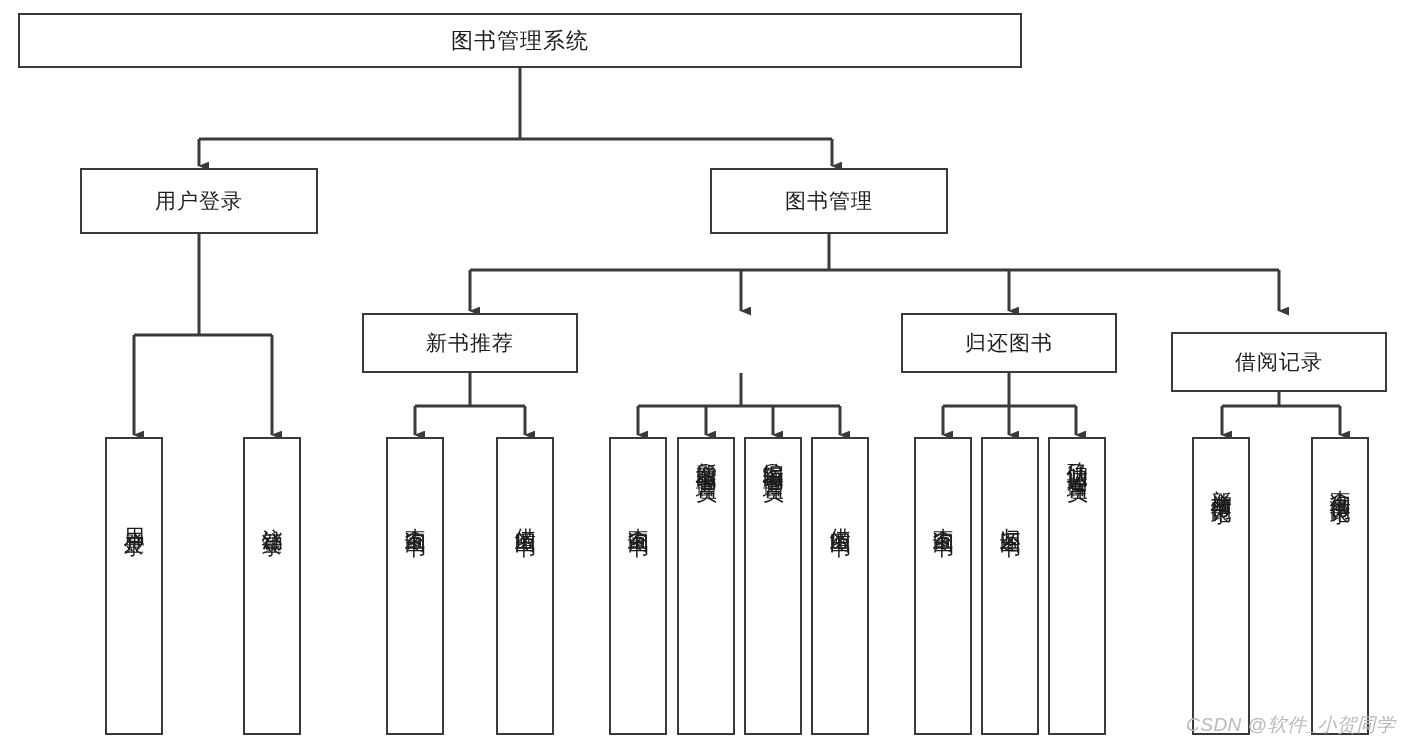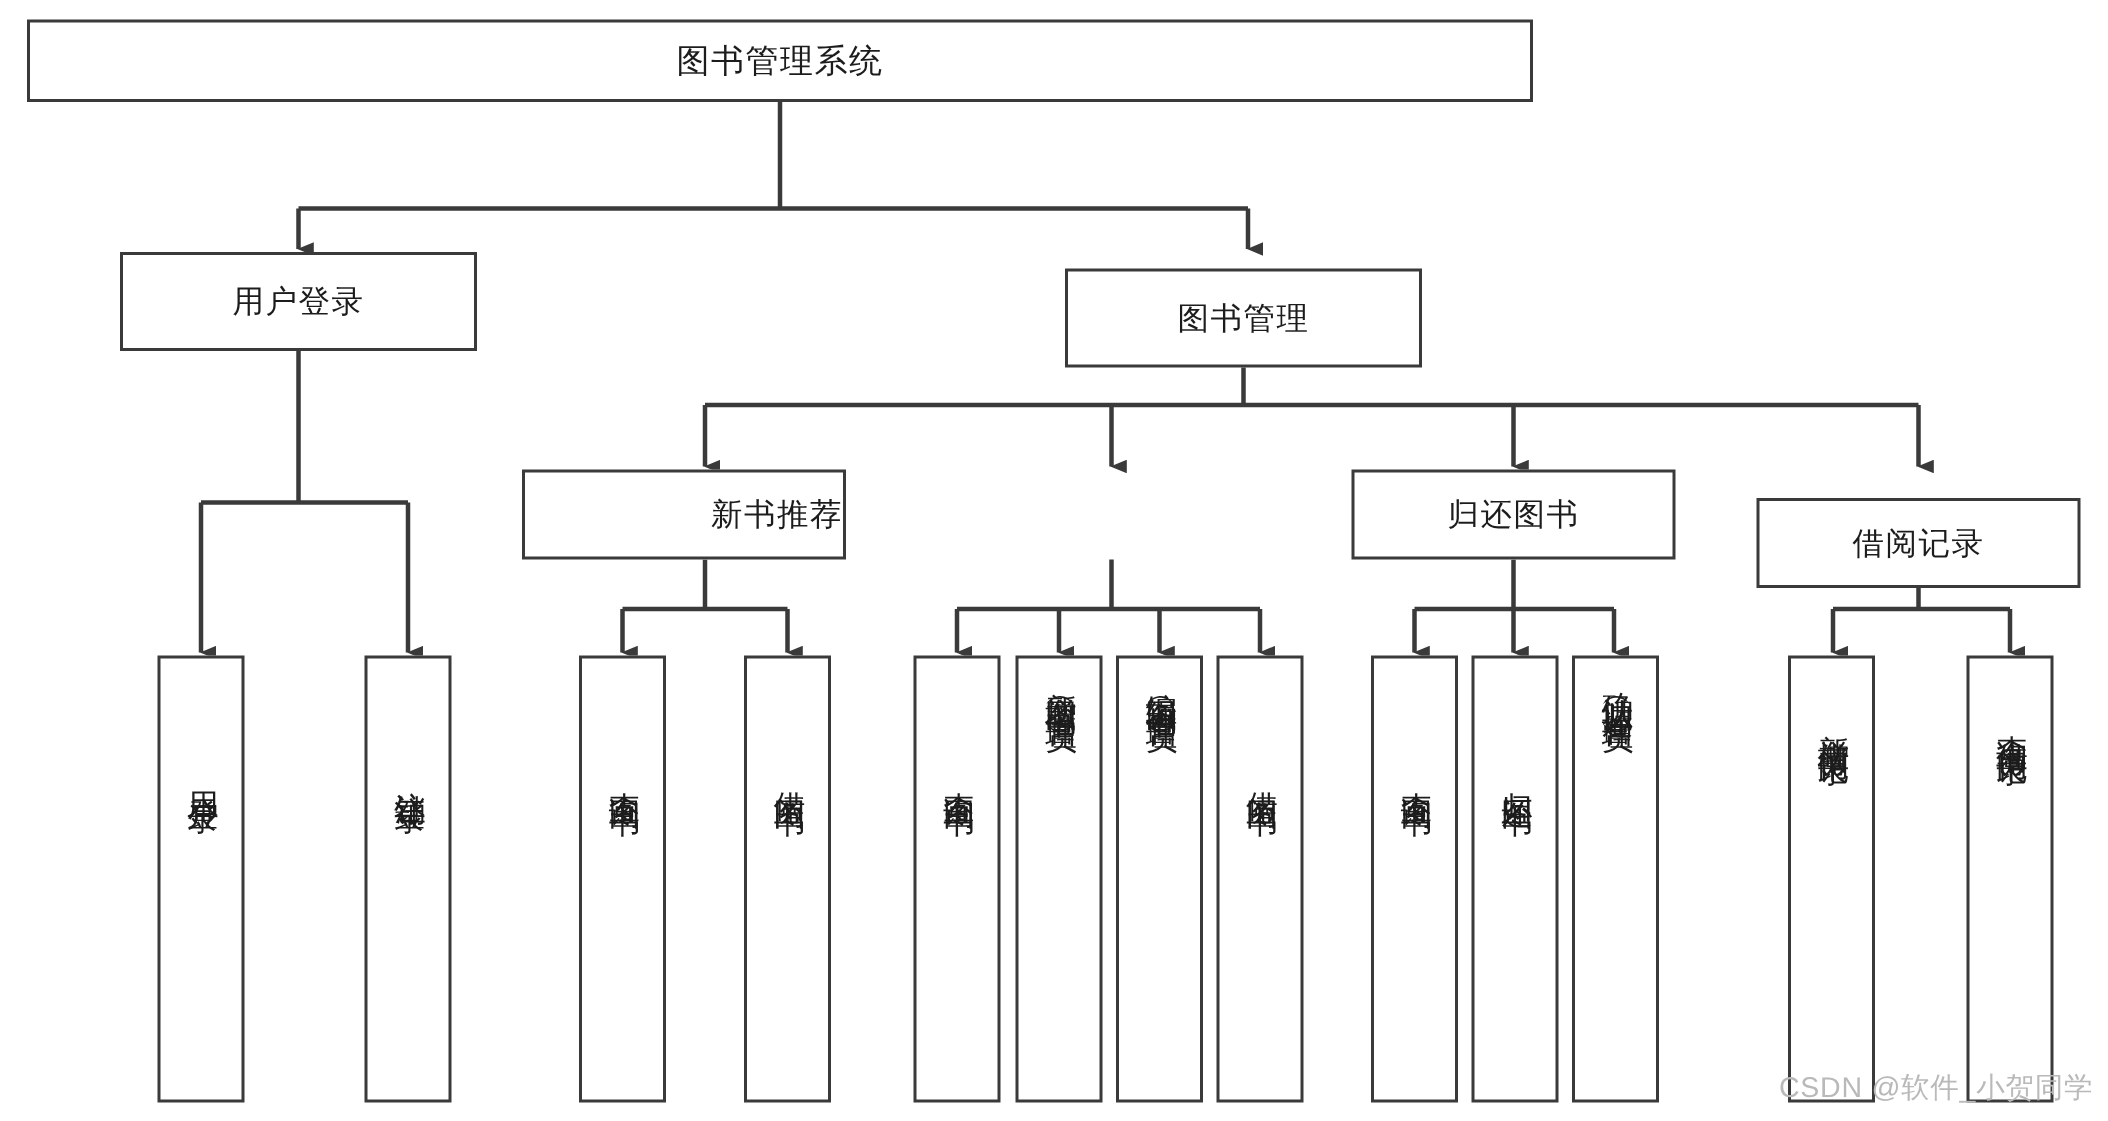--- a/index.html
+++ b/index.html
@@ -43,20 +43,21 @@
     white-space:nowrap;
     color:#1c1c1c;
   }
   .watermark{
     position:absolute;
     left:1186px;top:712px;
     font-size:19px;
     color:#b9b9b9;
     letter-spacing:0.5px;
     white-space:nowrap;
+    font-style:italic;
   }
 </style>
 </head>
 <body>
 
 <div id="canvas">
 
   <svg class="lines" viewBox="0 0 1405 747" xmlns="http://www.w3.org/2000/svg">
     <defs>
       <marker id="arw" markerWidth="9" markerHeight="11" refX="4.5" refY="10.2" orient="auto" markerUnits="userSpaceOnUse">
@@ -109,25 +110,25 @@
     </g>
   </svg>
 
   <div class="node h root" style="left:18px;top:13px;width:1004px;height:55px;">
     <span>图书管理系统</span>
   </div>
 
   <div class="node h" style="left:80px;top:168px;width:238px;height:66px;">
     <span>用户登录</span>
   </div>
-  <div class="node h" style="left:710px;top:179px;width:238px;height:66px;">
+  <div class="node h" style="left:710px;top:168px;width:238px;height:66px;">
     <span>图书管理</span>
   </div>
 
-  <div class="node h" style="left:348px;top:313px;width:216px;height:60px;justify-content:flex-end;">
+  <div class="node h" style="left:362px;top:313px;width:216px;height:60px;">
     <span>新书推荐</span>
   </div>
   <div class="node h" style="left:901px;top:313px;width:216px;height:60px;">
     <span>归还图书</span>
   </div>
   <div class="node h" style="left:1171px;top:313px;width:216px;height:60px;margin-top:19px;">
     <span>借阅记录</span>
   </div>
 
   <div class="node v" style="left:105px;top:437px;width:58px;height:298px;">

